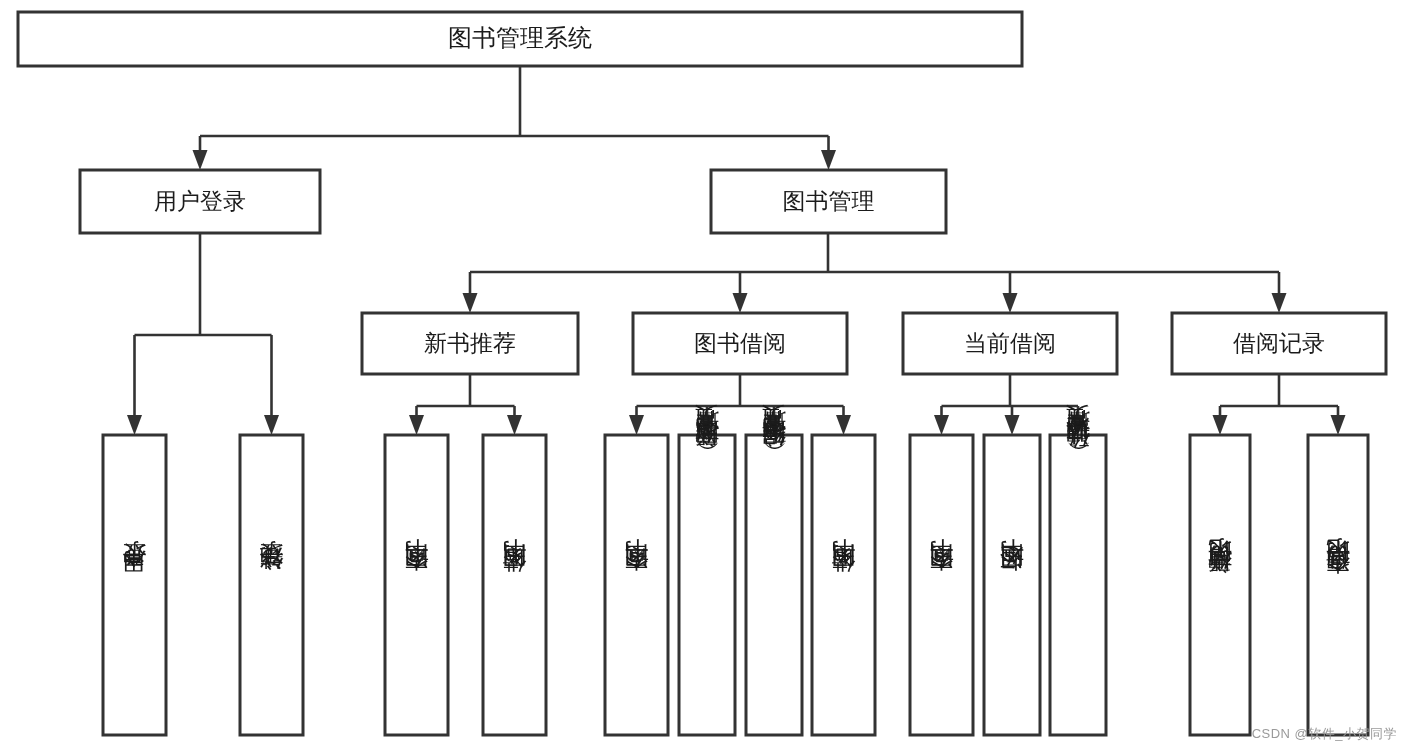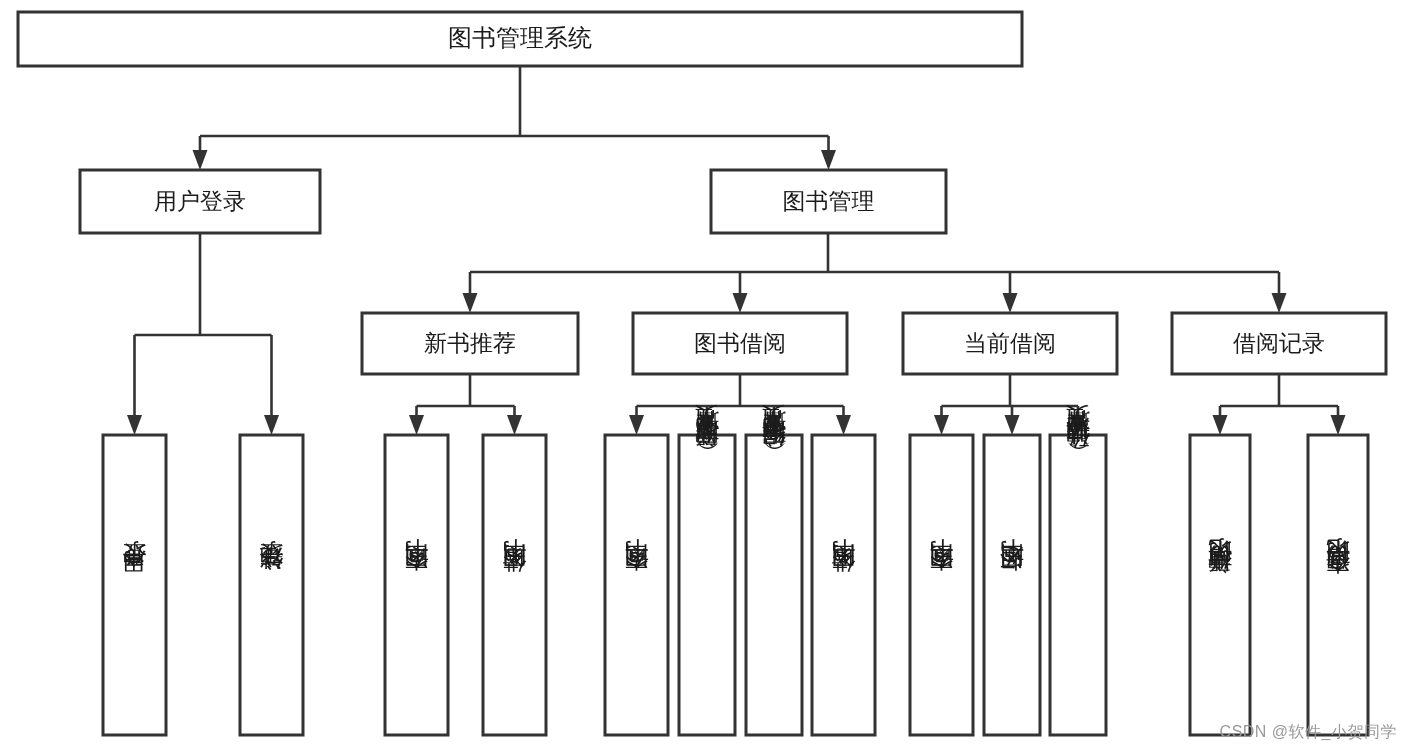--- a/index.html
+++ b/index.html
@@ -68,21 +68,21 @@
     white-space: nowrap;
     text-align: center;
     pointer-events: none;
     transform: rotate(180deg);
   }
   .watermark {
     position: absolute;
     right: 8px;
     bottom: 4px;
     font-family: "Liberation Sans", "DejaVu Sans", sans-serif;
-    font-size: 16px;
+    font-size: 13px;
     color: #9a9a9a;
     letter-spacing: 0.5px;
     white-space: nowrap;
   }
 </style>
 </head>
 <body>
 
 <div id="diagram-root">
 

